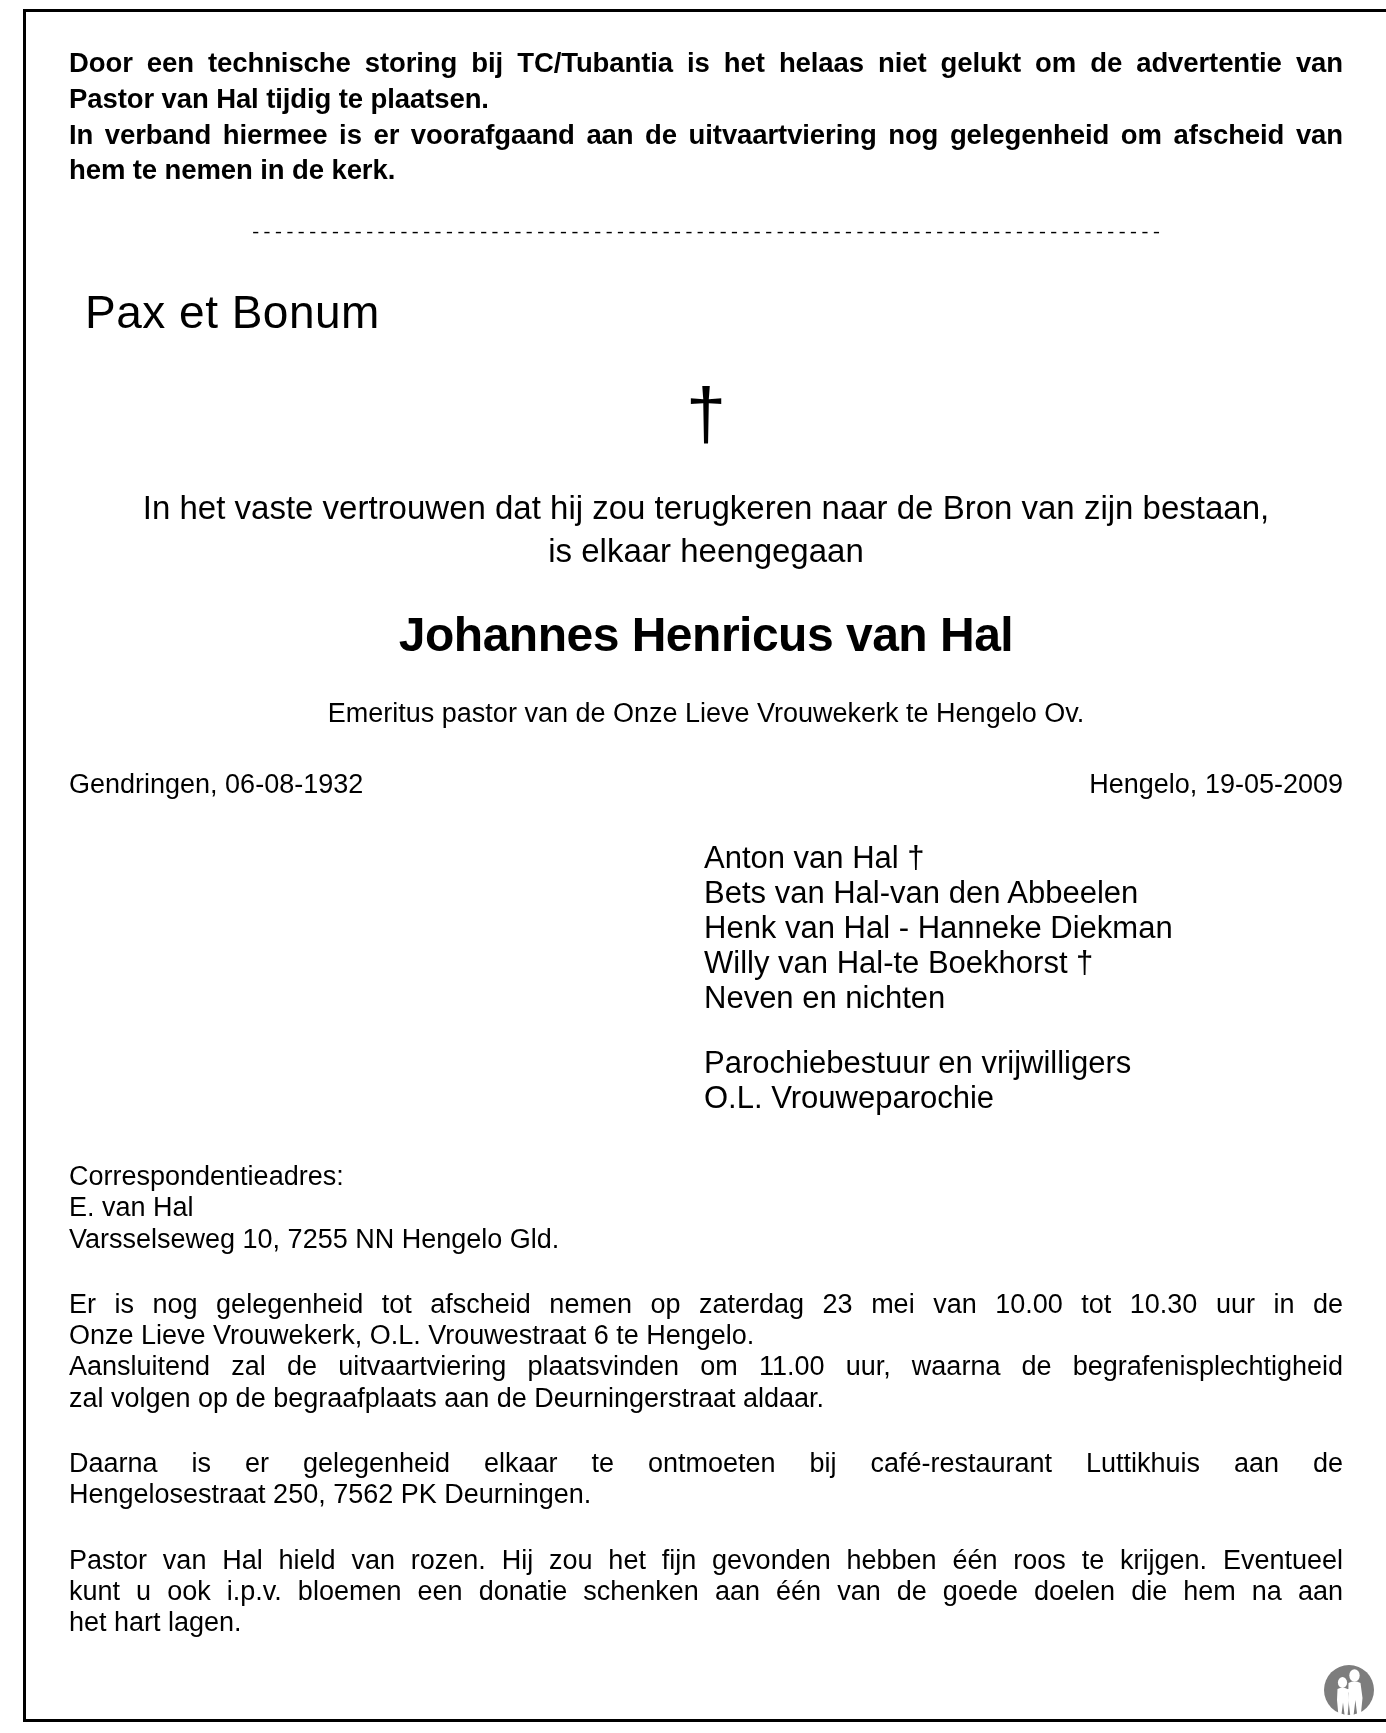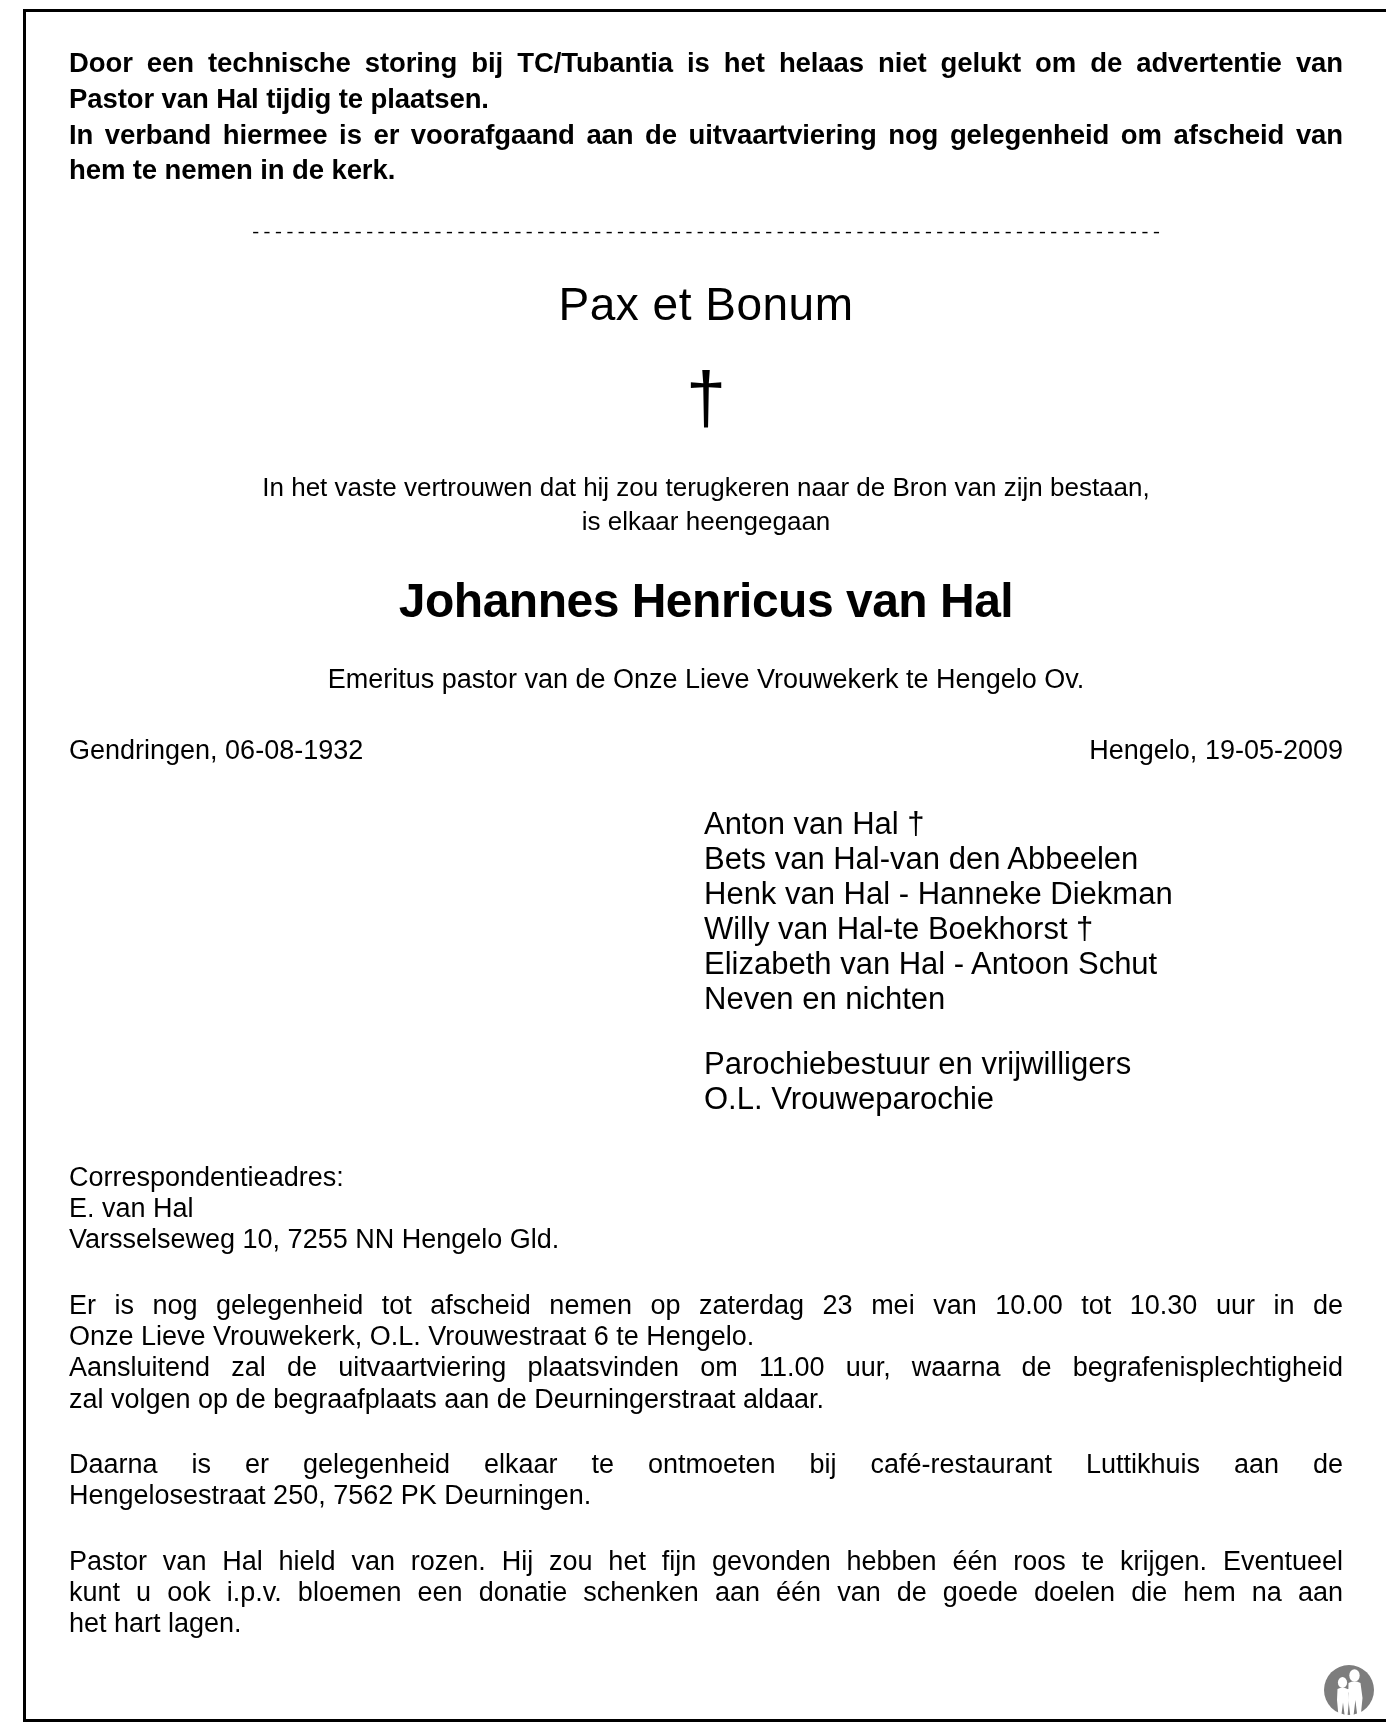--- a/index.html
+++ b/index.html
@@ -68,44 +68,43 @@
     font-family: "Liberation Mono", monospace;
     font-size: 19px;
     letter-spacing: 0px;
     white-space: nowrap;
     color: #000;
     line-height: 1;
   }
 
   
   .pax {
-    margin: 8px;
+    margin: 16px;
     padding-top: 26px;
-    text-align: center;
     font-size: 46px;
     font-weight: 300;
     letter-spacing: 0.5px;
   }
 
   
   .cross {
     margin: 0;
     padding-top: 22px;
     text-align: center;
     font-size: 72px;
     line-height: 1;
     font-weight: 500;
   }
 
   
   .intro {
     margin: 0;
     padding-top: 38px;
     text-align: center;
-    font-size: 26px;
+    font-size: 33px;
     line-height: 1.30;
     font-weight: 300;
   }
   .intro span { display: block; }
 
   
   .name {
     margin: 0;
     padding-top: 34px;
     text-align: center;
@@ -219,21 +218,20 @@
       <span>Gendringen, 06-08-1932</span>
       <span>Hengelo, 19-05-2009</span>
     </div>
 
     <div class="survivors">
       <div class="grp">
         <span>Anton van Hal †</span>
         <span>Bets van Hal-van den Abbeelen</span>
         <span>Henk van Hal - Hanneke Diekman</span>
         <span>Willy van Hal-te Boekhorst †</span>
-        <span>Elizabeth van Hal - Antoon Schut</span>
         <span>Neven en nichten</span>
       </div>
       <div class="grp">
         <span>Parochiebestuur en vrijwilligers</span>
         <span>O.L. Vrouweparochie</span>
       </div>
     </div>
 
     <div class="corr">
       <span>Correspondentieadres:</span>

